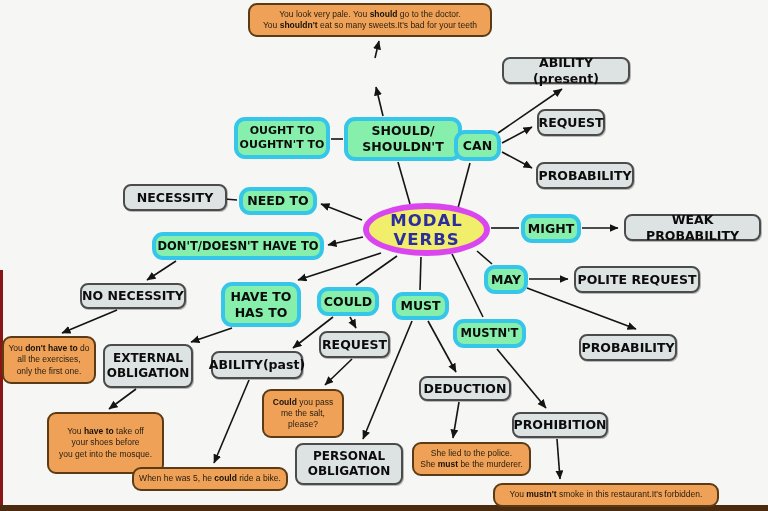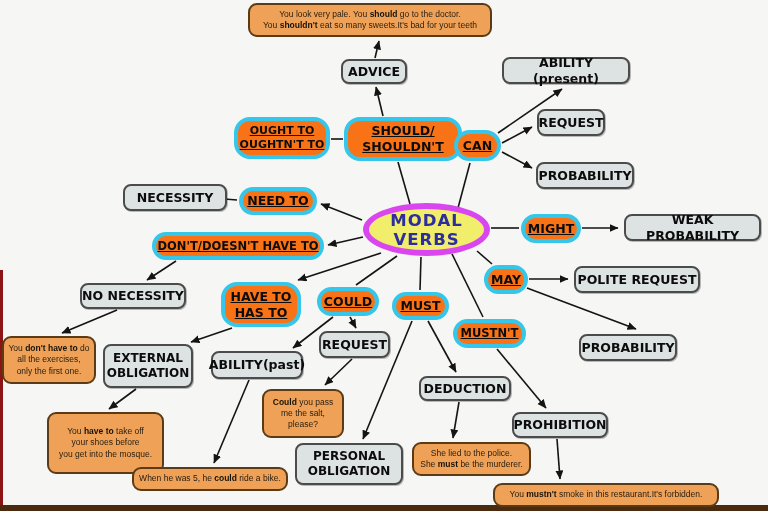--- a/index.html
+++ b/index.html
@@ -5,22 +5,22 @@
   html,body{margin:0;padding:0;}
   body{font-family:"DejaVu Sans",sans-serif;background:#e9e9e7;}
   .canvas{position:relative;width:768px;height:511px;background:#f6f6f4;overflow:hidden;}
   .edge-bottom{position:absolute;left:0;bottom:0;width:768px;height:6px;background:#4a2b10;}
   .edge-left{position:absolute;left:0;top:270px;width:3px;height:241px;background:#8b1414;}
   svg.wires{position:absolute;left:0;top:0;z-index:1;}
   .node{position:absolute;z-index:2;display:flex;align-items:center;justify-content:center;
         text-align:center;box-sizing:border-box;white-space:pre-line;}
   .node-center{background:#f1ee6b;border:6px solid #d946ef;border-radius:50%;
         color:#2d2d9e;font-weight:bold;font-size:16.5px;letter-spacing:1px;}
-  .node-modal{background:#f97316;border:4px solid #35c6e9;border-radius:16px;
-        color:#0c0c0c;font-weight:bold;font-size:12.5px;line-height:1.25;text-decoration:underline;}
+  .node-modal{background:#86efac;border:4px solid #35c6e9;border-radius:11px;
+        color:#0c0c0c;font-weight:bold;font-size:12.5px;line-height:1.25;}
   .node-meaning{background:#dde3e2;border:2px solid #4b4b4b;border-radius:8px;
         color:#0c0c0c;font-weight:bold;font-size:12.5px;line-height:1.25;
         box-shadow:1px 1px 0 rgba(0,0,0,0.25);}
   .node-example{background:#efa257;border:2px solid #5b3b16;border-radius:9px;
         color:#2b2013;font-family:"Liberation Sans",sans-serif;font-size:8.5px;line-height:1.3;
         padding:2px 4px;}
   .node-example b{color:#17120a;}
   .wires line{stroke:#141414;stroke-width:1.6;}
 </style>
 </head>
@@ -87,21 +87,20 @@
   <div class="node node-modal" style="left:239px;top:187px;width:78px;height:28px"><span>NEED TO</span></div>
   <div class="node node-modal" style="left:152px;top:232px;width:172px;height:28px;font-size:11.5px;white-space:nowrap">
       <span>DON'T/DOESN'T HAVE TO</span>
     </div>
   <div class="node node-modal" style="left:221px;top:282px;width:80px;height:45px"><span>HAVE TO
 HAS TO</span></div>
   <div class="node node-modal" style="left:317px;top:287px;width:62px;height:29px"><span>COULD</span></div>
   <div class="node node-modal" style="left:392px;top:292px;width:57px;height:28px"><span>MUST</span></div>
   <div class="node node-modal" style="left:453px;top:319px;width:73px;height:29px;font-size:11.5px"><span>MUSTN'T</span></div>
 
-  <div class="node node-meaning" style="left:341px;top:59px;width:66px;height:25px"><span>ADVICE</span></div>
   <div class="node node-meaning" style="left:502px;top:57px;width:128px;height:27px"><span>ABILITY (present)</span></div>
   <div class="node node-meaning" style="left:537px;top:109px;width:68px;height:27px"><span>REQUEST</span></div>
   <div class="node node-meaning" style="left:536px;top:162px;width:98px;height:27px"><span>PROBABILITY</span></div>
   <div class="node node-meaning" style="left:123px;top:184px;width:104px;height:27px"><span>NECESSITY</span></div>
   <div class="node node-meaning" style="left:624px;top:214px;width:137px;height:27px"><span>WEAK PROBABILITY</span></div>
   <div class="node node-meaning" style="left:574px;top:266px;width:126px;height:27px"><span>POLITE REQUEST</span></div>
   <div class="node node-meaning" style="left:579px;top:334px;width:98px;height:27px"><span>PROBABILITY</span></div>
   <div class="node node-meaning" style="left:80px;top:283px;width:106px;height:26px"><span>NO NECESSITY</span></div>
   <div class="node node-meaning" style="left:103px;top:344px;width:90px;height:44px;font-size:12px"><span>EXTERNAL
 OBLIGATION</span></div>

